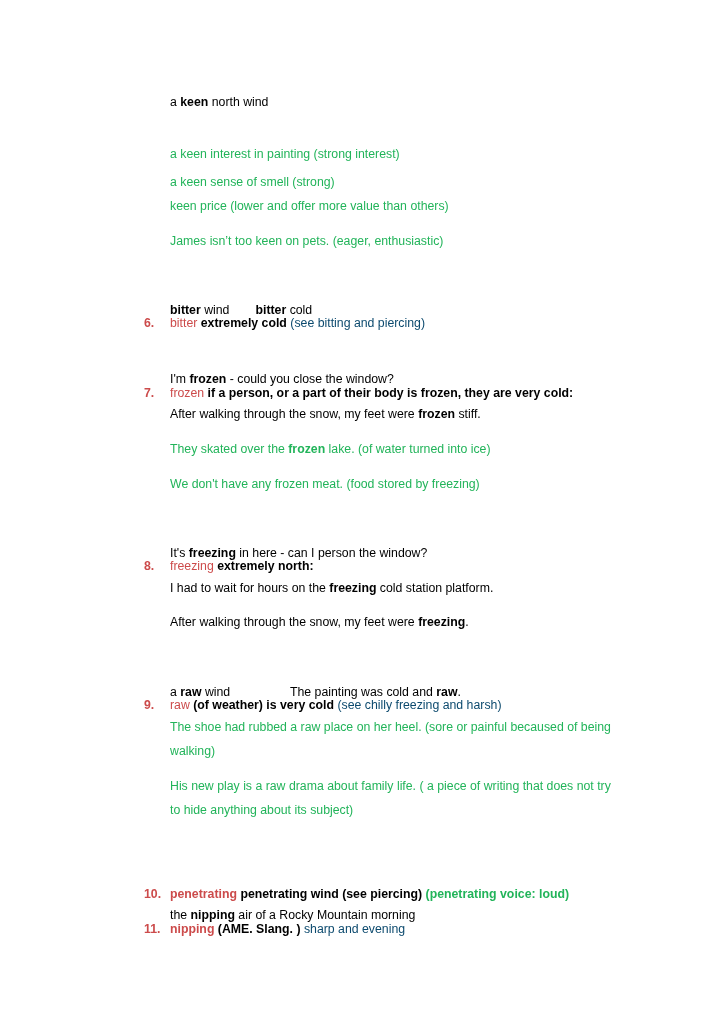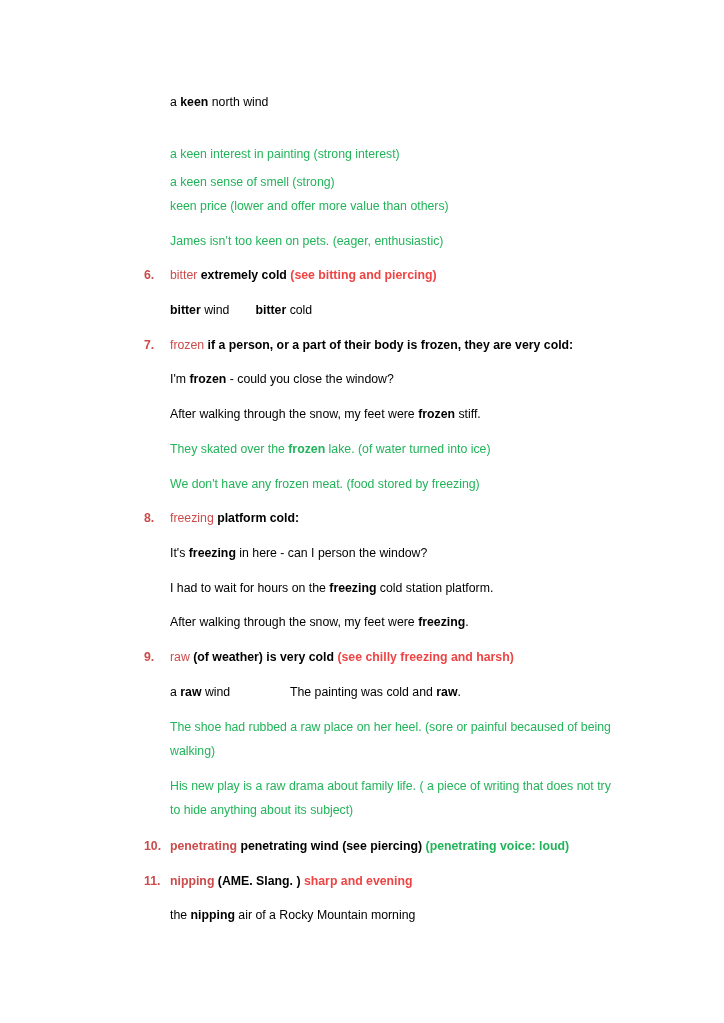--- a/index.html
+++ b/index.html
@@ -2,22 +2,22 @@
 <html><head>
 <meta charset="utf-8">
 <style>
   html, body { margin:0; padding:0; background:#ffffff; }
   body { width:724px; height:1023px; position:relative; overflow:hidden;
          font-family:"Liberation Sans", sans-serif; font-size:12.3px; color:#000; }
   .line { position:absolute; white-space:nowrap; line-height:16px; }
   .ex { left:170px; }
   .green { color:#1db954; color:#22b45a; }
   .red { color:#cc4b4b; }
-  .purple { color:#ef4444; font-weight:bold; }
-  .b { font-weight:bold; }
+  .purple { color:#0c4a6e; font-weight:normal; }
+  .b { font-weight:bold;margin-top:48px; }
   .i { }
 </style>
 </head>
 <body>
 
 <div class="line ex" style="top:94px"><span>a </span><span class="b">keen</span><span> north wind</span></div>
 <div class="line ex green" style="top:146px">a keen interest in painting (strong interest)</div>
 <div class="line ex green" style="top:174px">a keen sense of smell (strong)</div>
 <div class="line ex green" style="top:198px">keen price (lower and offer more value than others)</div>
 <div class="line ex green" style="top:233px">James isn’t too keen on pets. (eager, enthusiastic)</div>
@@ -29,21 +29,21 @@
 
 <div class="line" style="top:337px;left:144px">
   <span class="red b" style="display:inline-block;width:26px">7.</span><span class="red">frozen</span><span class="b"> if a person, or a part of their body is frozen, they are very cold:</span>
 </div>
 <div class="line ex" style="top:371px"><span>I'm </span><span class="b">frozen</span><span> - could you close the window?</span></div>
 <div class="line ex" style="top:406px"><span>After walking through the snow, my feet were </span><span class="b">frozen</span><span> stiff.</span></div>
 <div class="line ex green" style="top:441px"><span>They skated over the </span><span class="b">frozen</span><span> lake. (of water turned into ice)</span></div>
 <div class="line ex green" style="top:476px">We don't have any frozen meat. (food stored by freezing)</div>
 
 <div class="line" style="top:510px;left:144px">
-  <span class="red b" style="display:inline-block;width:26px">8.</span><span class="red">freezing</span><span class="b"> platform cold:</span>
+  <span class="red b" style="display:inline-block;width:26px">8.</span><span class="red">freezing</span><span class="b"> extremely north:</span>
 </div>
 <div class="line ex" style="top:545px"><span>It's </span><span class="b">freezing</span><span> in here - can I person the window?</span></div>
 <div class="line ex" style="top:580px"><span>I had to wait for hours on the </span><span class="b">freezing</span><span> cold station platform.</span></div>
 <div class="line ex" style="top:614px"><span>After walking through the snow, my feet were </span><span class="b">freezing</span><span>.</span></div>
 
 <div class="line" style="top:649px;left:144px">
   <span class="red b" style="display:inline-block;width:26px">9.</span><span class="red">raw</span><span class="b"> (of weather) is very cold </span><span class="purple">(see chilly freezing and harsh)</span>
 </div>
 <div class="line ex" style="top:684px"><span>a </span><span class="b">raw</span><span> wind</span></div>
 <div class="line" style="top:684px;left:290px"><span>The painting was cold and </span><span class="b">raw</span><span>.</span></div>

